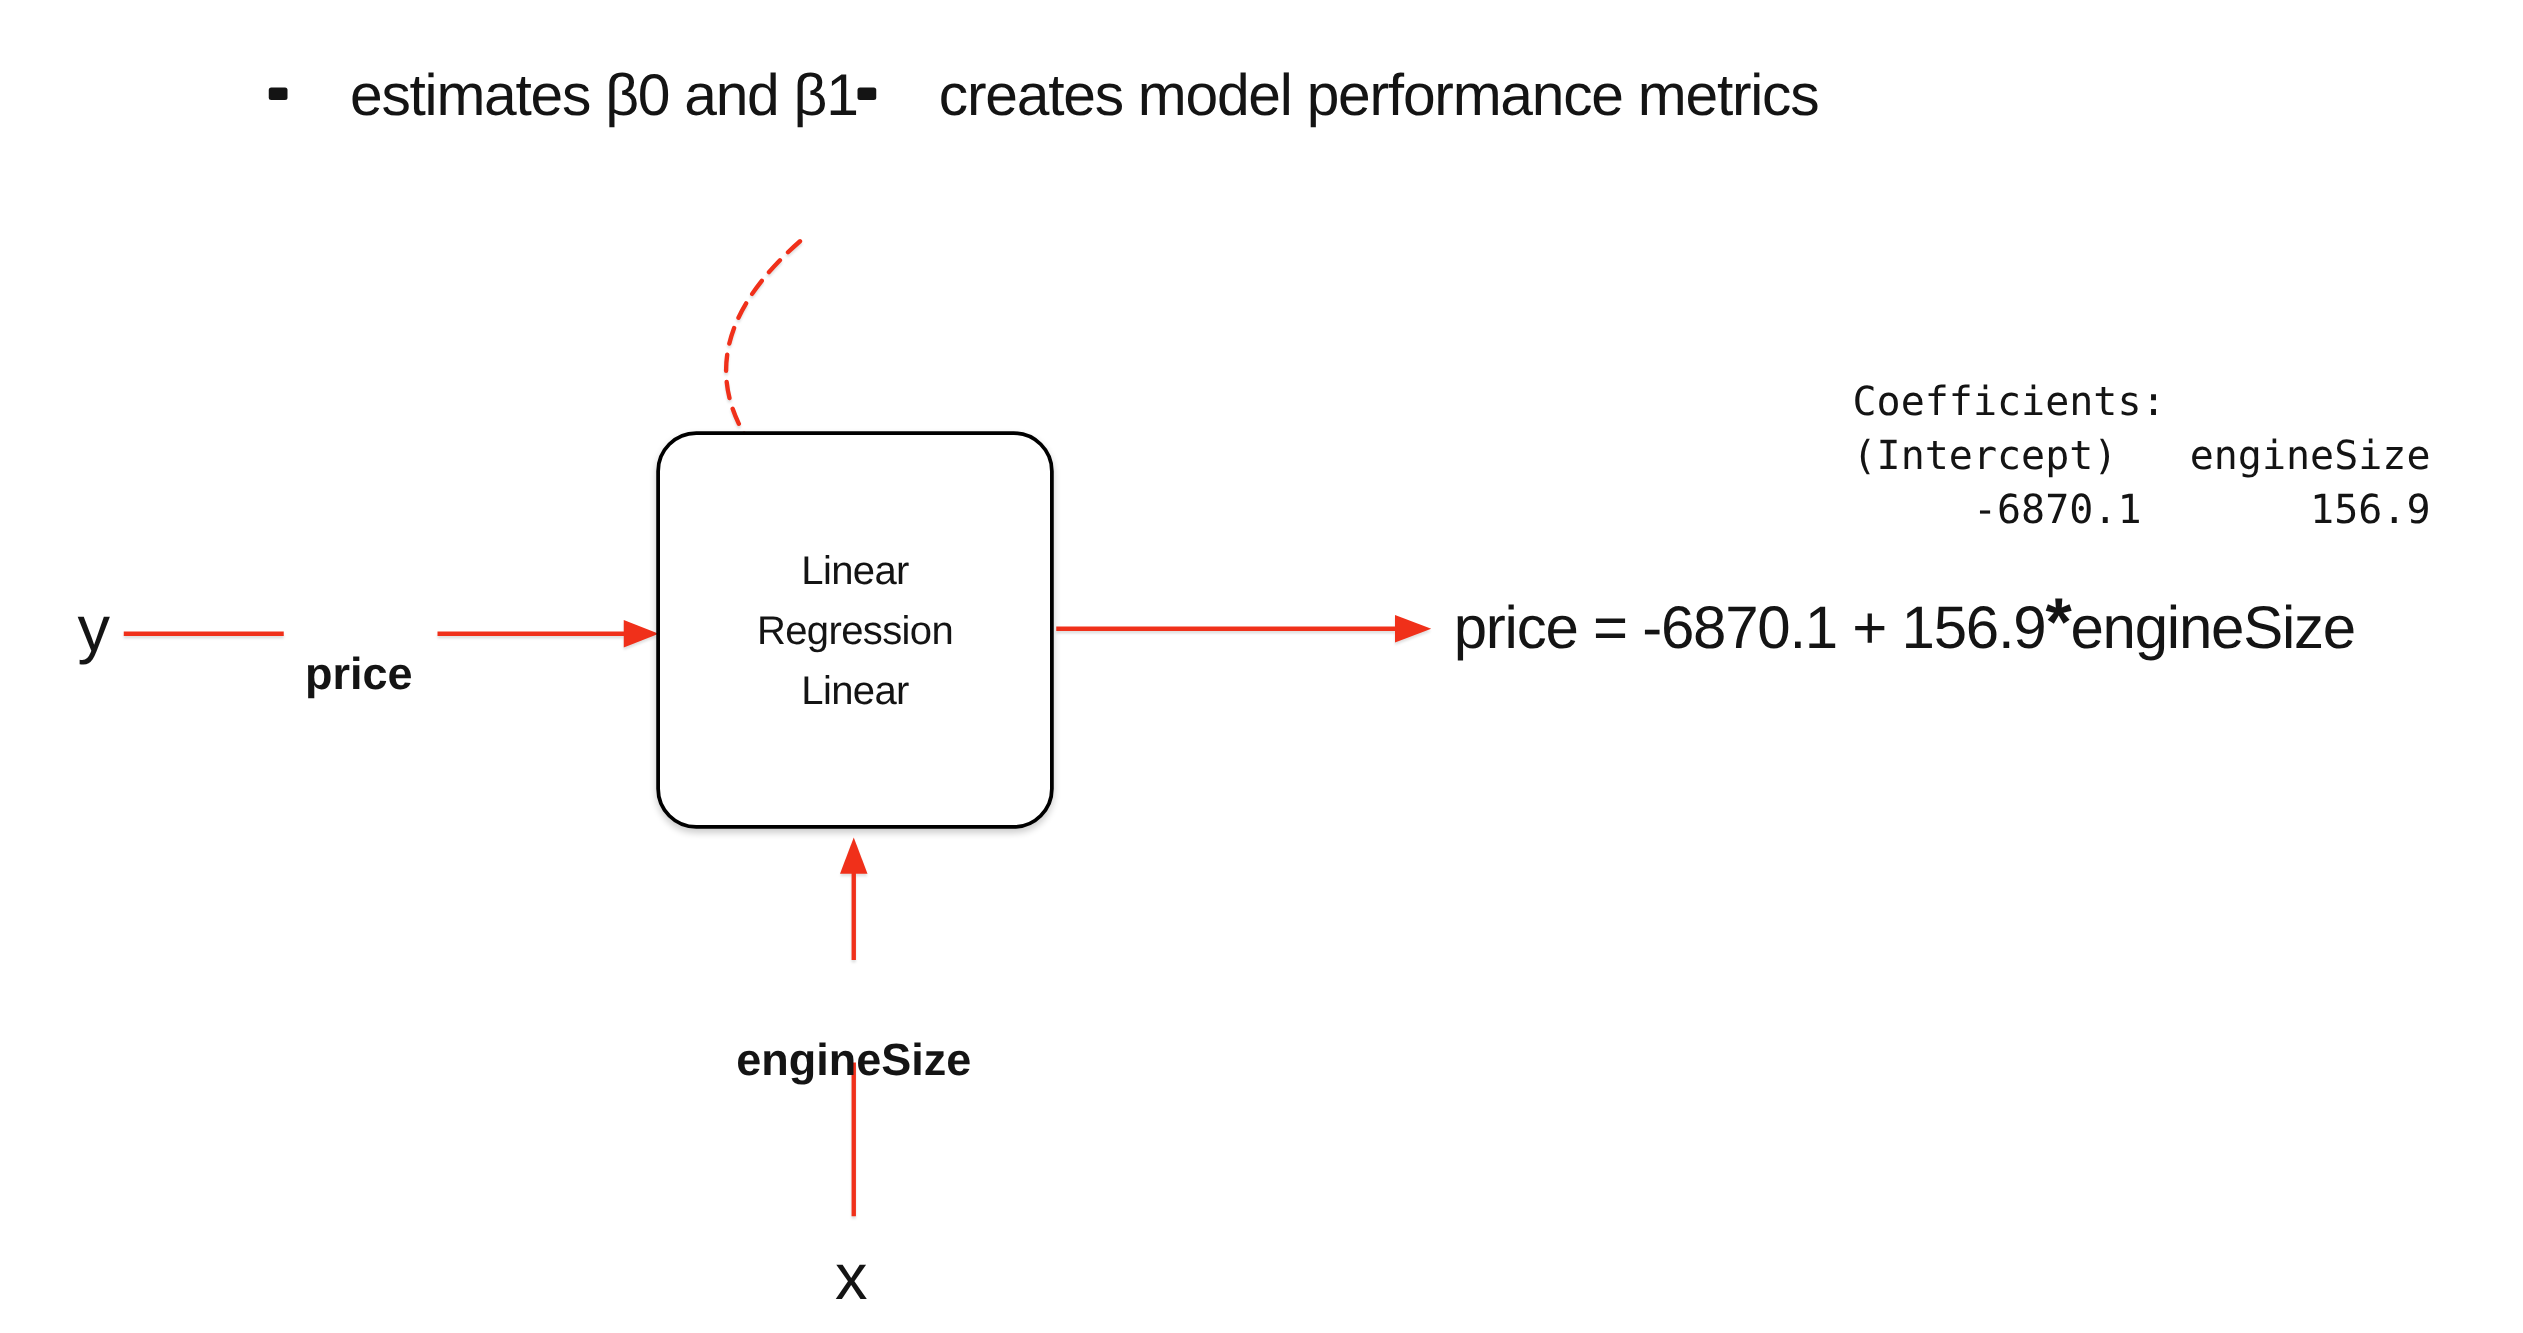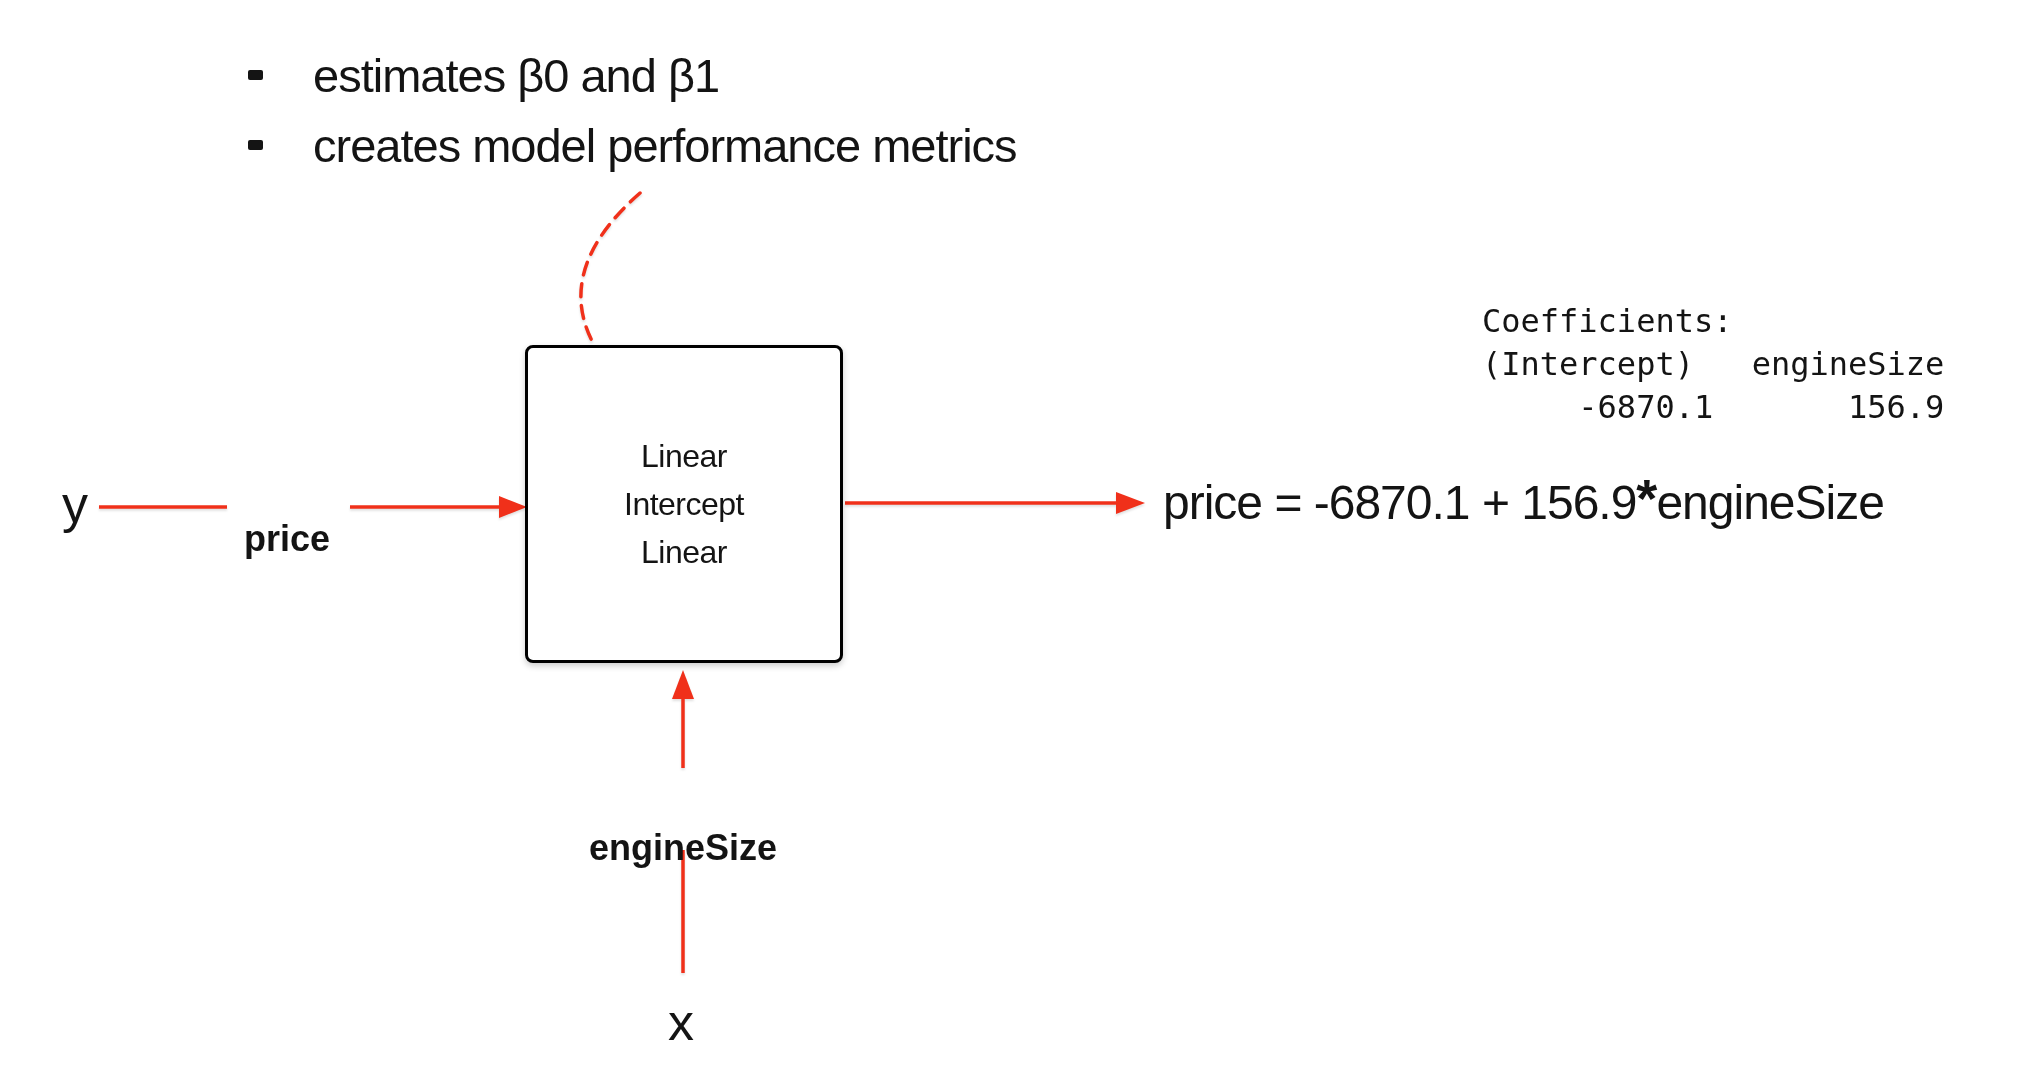--- a/index.html
+++ b/index.html
@@ -29,44 +29,44 @@
   .dash   {
     stroke: var(--connector);
     stroke-width: 3.5;
     fill: none;
     stroke-dasharray: 13 9;
     stroke-linecap: round;
   }
 
   .notes {
     position: absolute;
-    left: 248px; top: 40px;
+    left: 215px; top: 40px;
     display: flex;
-    flex-direction: column;
+    flex-direction: row;
   }
   .note-row { display: flex; align-items: center; height: 70px; gap: 50px; }
   .bullet {
     width: 15px; height: 10px;
     background: var(--ink);
     border-radius: 2px;
     flex: none;
   }
   .note-label {
     font-size: 47px;
     letter-spacing: -1px;
     white-space: nowrap;
   }
 
   .model-box {
     position: absolute;
     left: 525px; top: 345px;
     width: 318px; height: 318px;
     background: #ffffff;
     border: 3px solid #000000;
-    border-radius: 8px;
+    border-radius: 32px;
     box-shadow: 0 3px 6px rgba(0,0,0,0.20);
     display: flex;
     align-items: center;
     justify-content: center;
   }
   .model-box-label {
     text-align: center;
     font-size: 32px;
     line-height: 48px;
     letter-spacing: -0.5px;
@@ -156,21 +156,21 @@
     </div>
   </div>
 
   <pre class="console">Coefficients:
 (Intercept)   engineSize
      -6870.1       156.9</pre>
 
   <div class="model-box">
     <div class="model-box-label">
       <div>Linear</div>
-      <div>Intercept</div>
+      <div>Regression</div>
       <div>Linear</div>
     </div>
   </div>
 
   <span class="sym" id="sym-y">y</span>
   <span class="var" id="var-price">price</span>
   <span class="var" id="var-enginesize">engineSize</span>
   <span class="sym" id="sym-x">x</span>
 
   <div class="equation">

